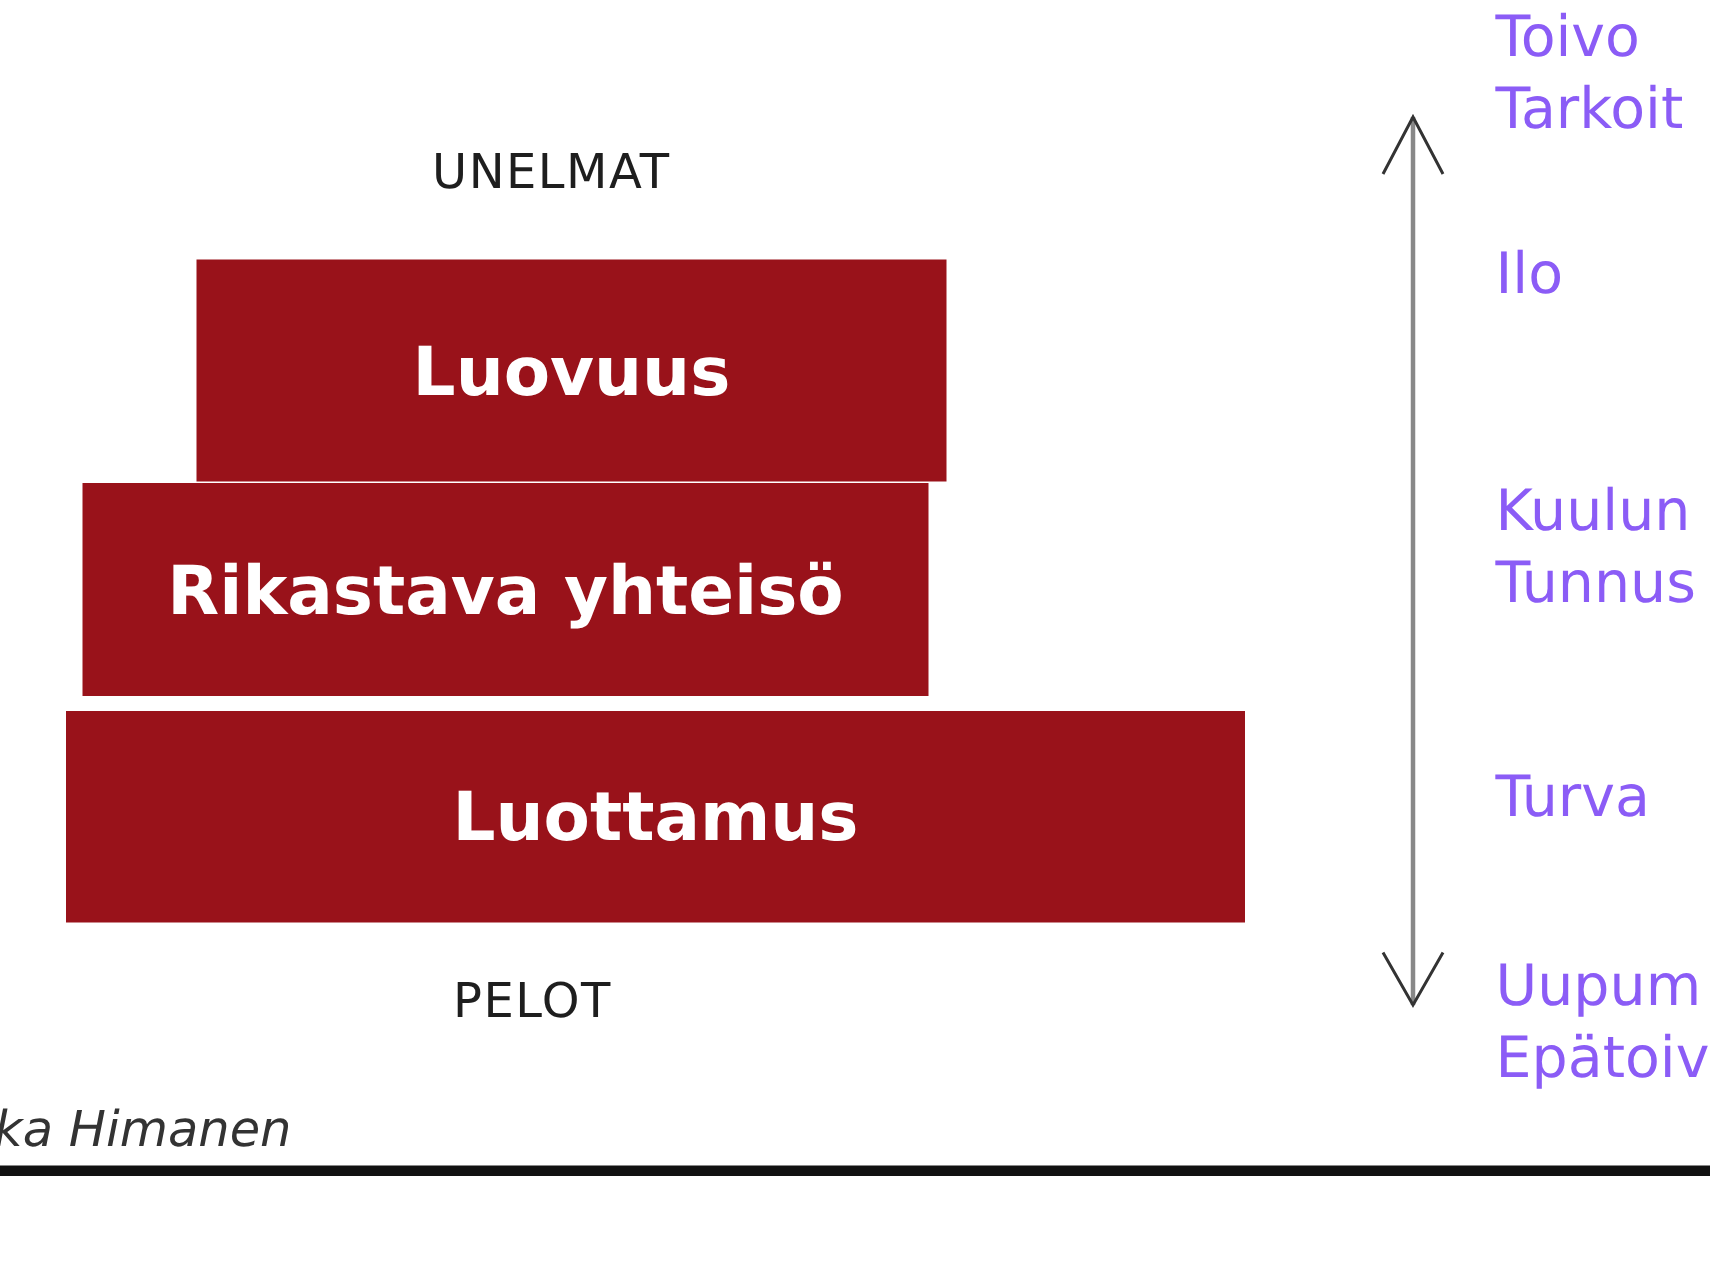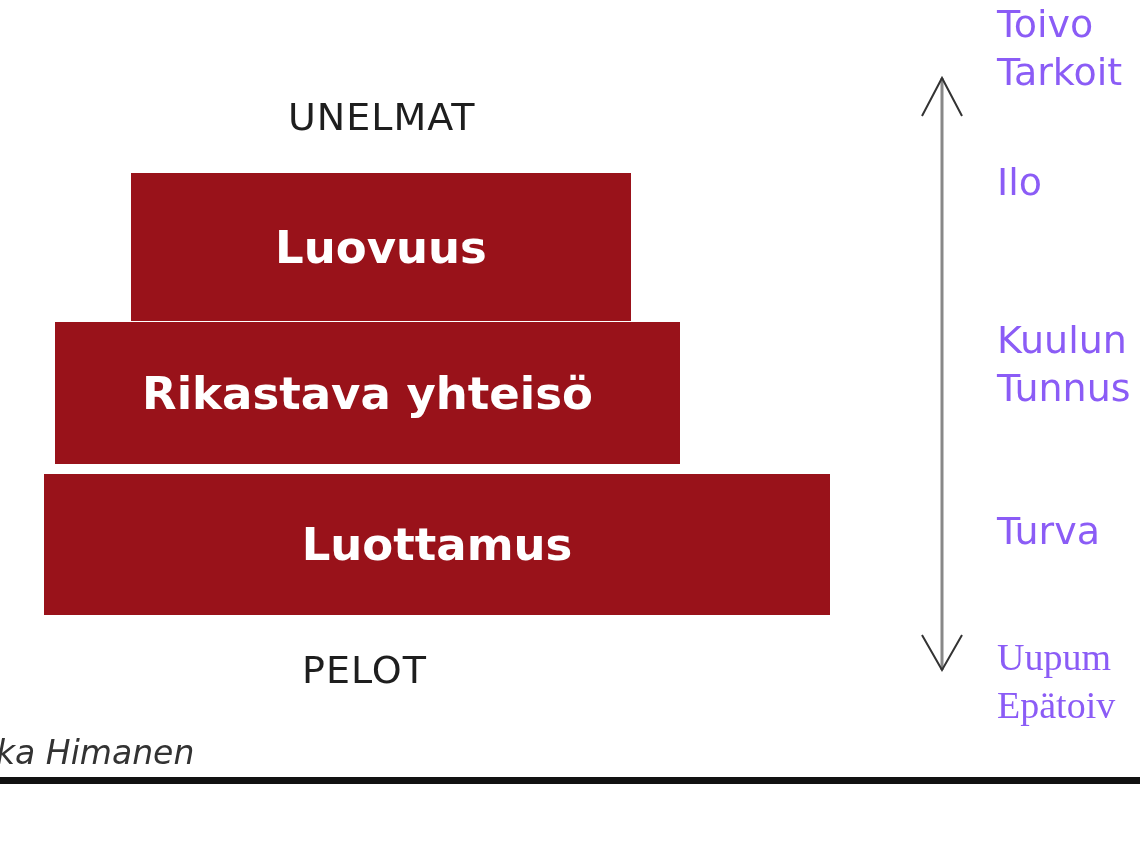--- a/index.html
+++ b/index.html
@@ -1,35 +1,35 @@
 <!DOCTYPE html>
 <html><head>
 <meta charset="utf-8">
 <style>
   html, body { margin:0; padding:0; background:#ffffff; }
   body { width:1140px; height:855px; position:relative; overflow:hidden;
          font-family:"DejaVu Sans", "Liberation Sans", sans-serif; color:#222; }
   .abs { position:absolute; }
-  .label-top, .label-bottom { font-size:38px; letter-spacing:1px; color:#1e1e1e; white-space:nowrap; }
+  .label-top, .label-bottom { font-size:32px; letter-spacing:1px; color:#1e1e1e; white-space:nowrap; }
   .tier { background:#99121a; color:#ffffff; font-weight:bold; font-size:45px;
           display:flex; align-items:center; justify-content:center; white-space:nowrap; }
   .side { font-size:38px; line-height:48px; color:#8b5cf6; white-space:nowrap; }
   .credit { font-size:33px; font-style:italic; color:#333; white-space:nowrap; }
   .rule { background:#111; }
 </style>
 </head>
 <body>
 
 <div>
   <div class="abs label-top" style="left:288px; top:95px;">UNELMAT</div>
 
   <div class="abs tier" style="left:131px; top:173px; width:500px; height:148px;">
     <span>Luovuus</span>
   </div>
-  <div class="abs tier" style="left:55px; top:322px; width:625px; height:142px;">
+  <div class="abs tier" style="left:55px; top:322px; width:564px; height:142px;">
     <span>Rikastava yhteisö</span>
   </div>
   <div class="abs tier" style="left:0px; top:474px; width:786px; height:141px;margin-left:44px;">
     <span>Luottamus</span>
   </div>
 
   <div class="abs label-bottom" style="left:302px; top:648px;">PELOT</div>
 </div>
 
 <svg class="abs" style="left:905px; top:70px;" width="70" height="610">
@@ -46,20 +46,20 @@
   <div class="abs side" style="left:997px; top:158px;">
     <div>Ilo</div>
   </div>
   <div class="abs side" style="left:997px; top:316px;">
     <div>Kuulun</div>
     <div>Tunnus</div>
   </div>
   <div class="abs side" style="left:997px; top:507px;">
     <div>Turva</div>
   </div>
-  <div class="abs side" style="left:997px; top:633px;font-family:Liberation Serif, serif;">
+  <div class="abs side" style="left:997px; top:633px;">
     <div>Uupum</div>
     <div>Epätoiv</div>
   </div>
 </div>
 
 <div class="abs credit" style="left:-4px; top:733px;">ka Himanen</div>
 <div class="abs rule" style="left:0; top:777px; width:1140px; height:7px;"></div>
 
 </body></html>

